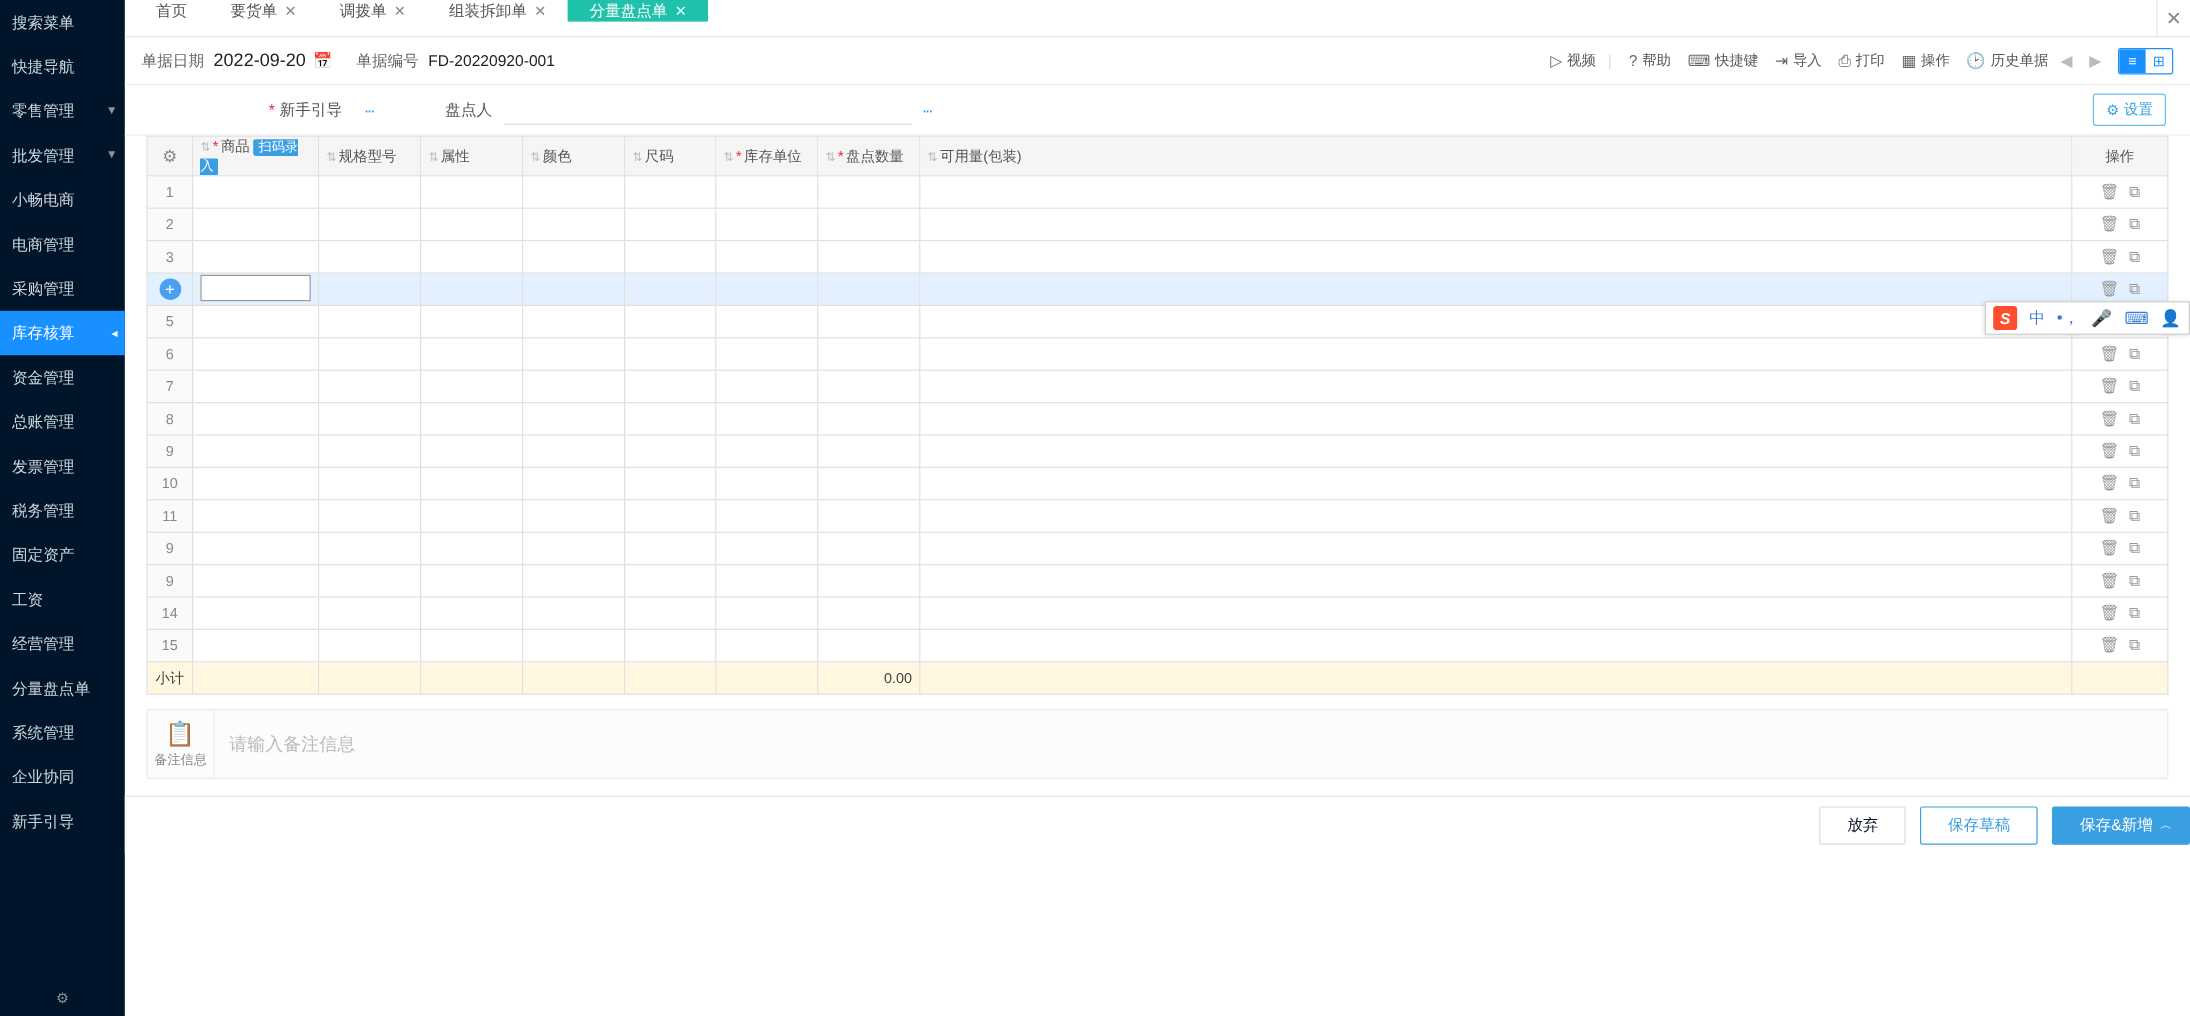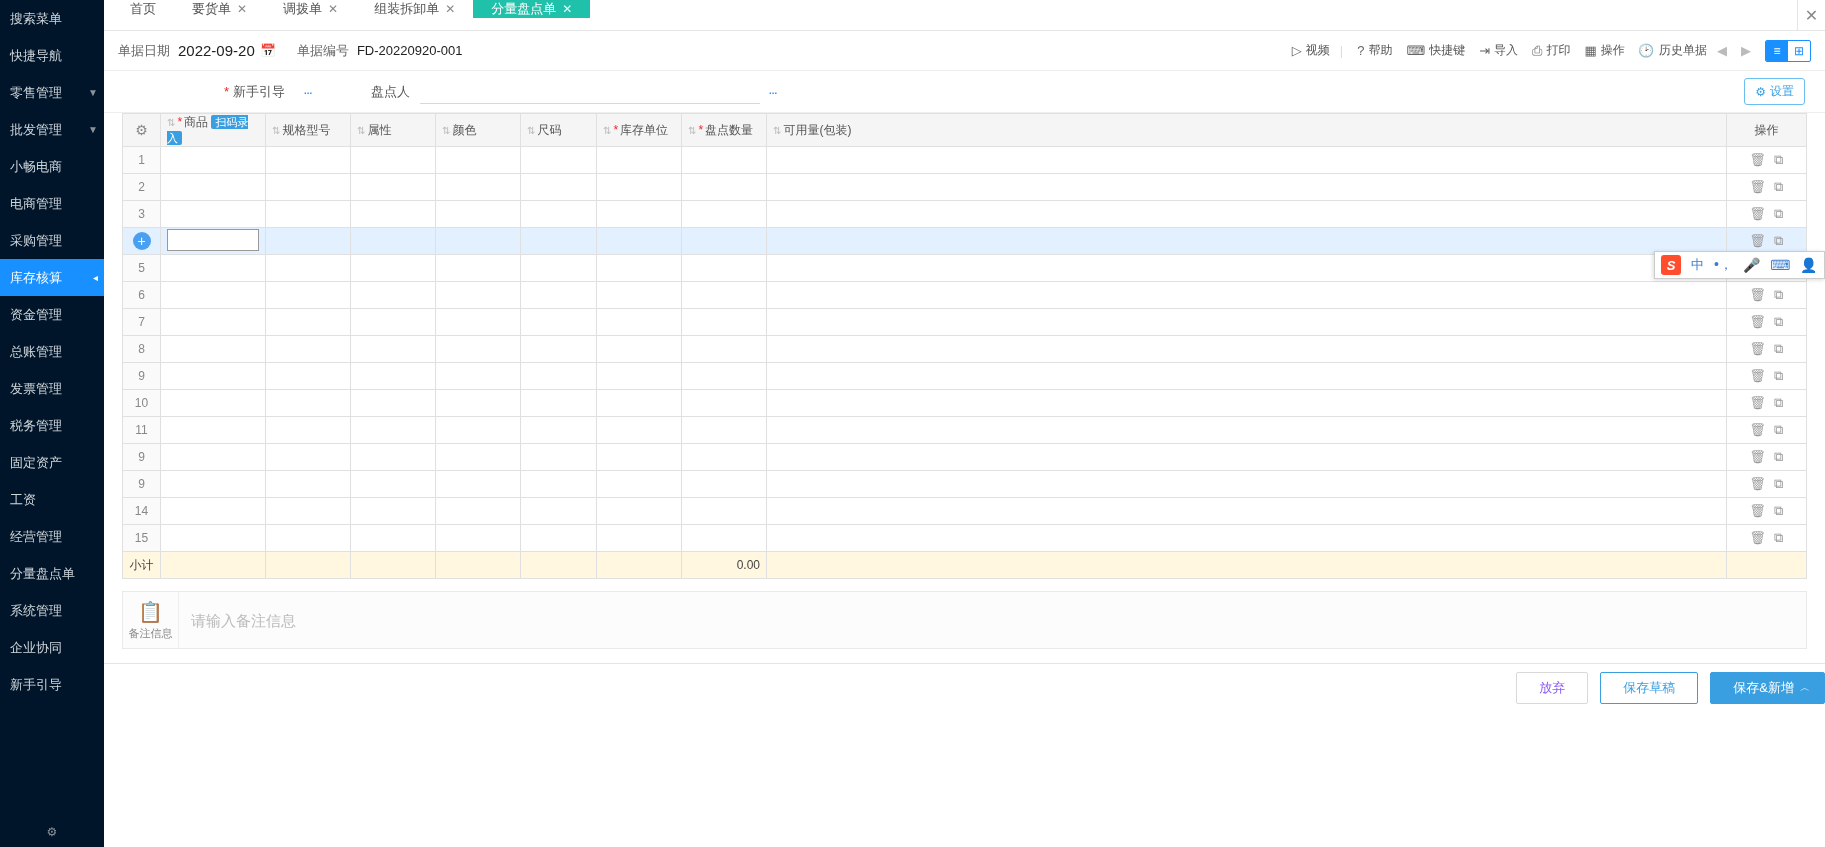--- a/index.html
+++ b/index.html
@@ -72,21 +72,21 @@
 
 .remarks-row { display: flex; align-items: stretch; margin: 12px 18px 0; border: 1px solid #e9e9e9; background: #fcfcfc; height: 58px; }
 .remarks-icon { width: 56px; display: flex; flex-direction: column; align-items: center; justify-content: center; color: #20c1aa; border-right: 1px solid #eee; }
 .remarks-icon .ri { font-size: 20px; }
 .remarks-icon .rl { font-size: 11px; color: #888; margin-top: 2px;}
 .remarks-input { flex: 1; border: none; outline: none; padding: 8px 12px; font-size: 15px; background: transparent; }
 .remarks-input::placeholder{color:#bbb;}
 
 
 .footer { margin-top: 14px; height: 48px; display: flex; align-items: center; justify-content: flex-end; padding: 0 0 0 18px; border-top: 1px solid #e5e5e5; background:#fff;}
-.footer .btn { height: 32px; padding: 0 22px; margin-left: 12px; border: 1px solid #d9d9d9; background: #fff; color: #8b5cf6; border-radius: 2px; font-size: 13px; cursor: pointer; display:flex; align-items:center;}
+.footer .btn { height: 32px; padding: 0 22px; margin-left: 12px; border: 1px solid #d9d9d9; background: #fff; color: #0f172a; border-radius: 2px; font-size: 13px; cursor: pointer; display:flex; align-items:center;}
 .footer .btn.blue-outline { border-color: #3a9fe0; color: #3a9fe0; }
 .footer .btn.primary { background: #3a9fe0; border-color: #3a9fe0; color: #fff; padding-right:14px;}
 .footer .btn.primary .chev { margin-left: 6px; font-size: 10px; }
 
 
 .ime-bar { position: absolute; right: 0; top: 251px; height: 28px; background: #fff; border: 1px solid #ccc; display: flex; align-items: center; padding: 0 6px; gap: 10px; font-size: 13px; box-shadow: -1px 1px 4px rgba(0,0,0,0.15); }
 .ime-bar .logo { width: 20px; height: 20px; background: #ff4d2e; color: #fff; border-radius: 3px; display: flex; align-items: center; justify-content: center; font-weight: bold; font-style:italic;}
 .ime-bar .seg { color: #3a7ed0; }
 .ime-bar .ico { color: #3a7ed0; font-size: 14px; }
 </style>

